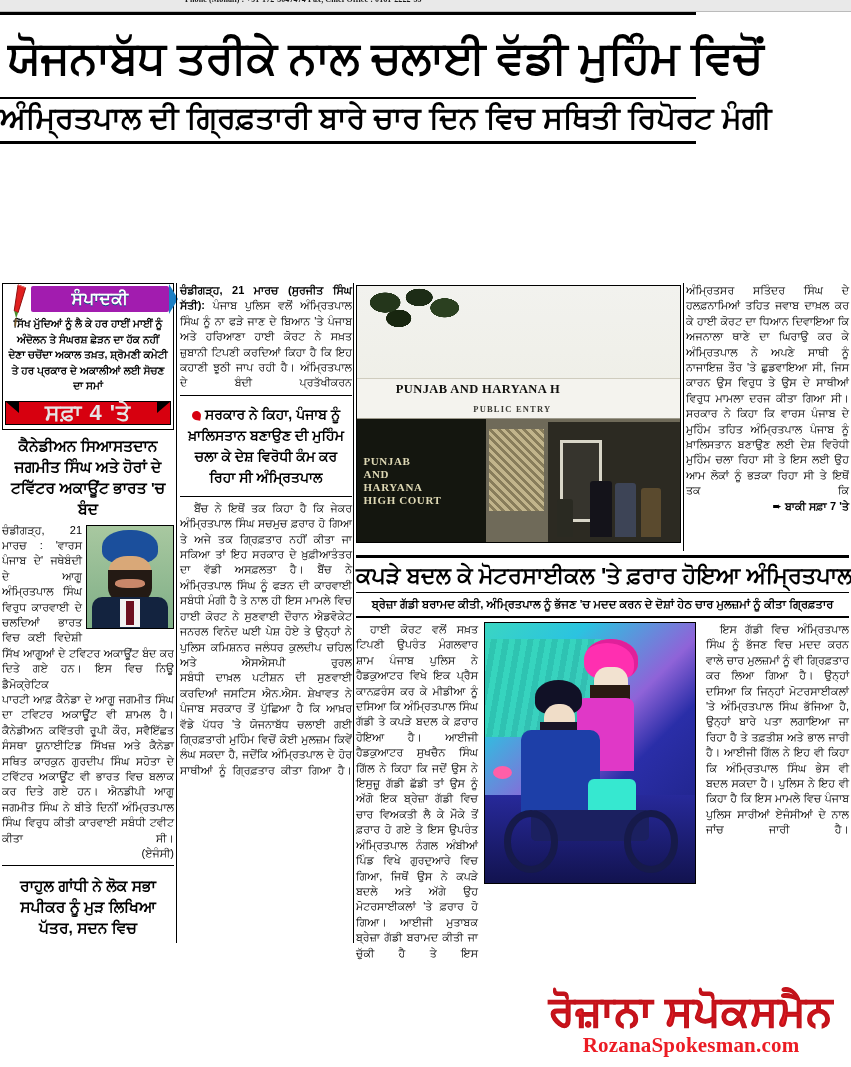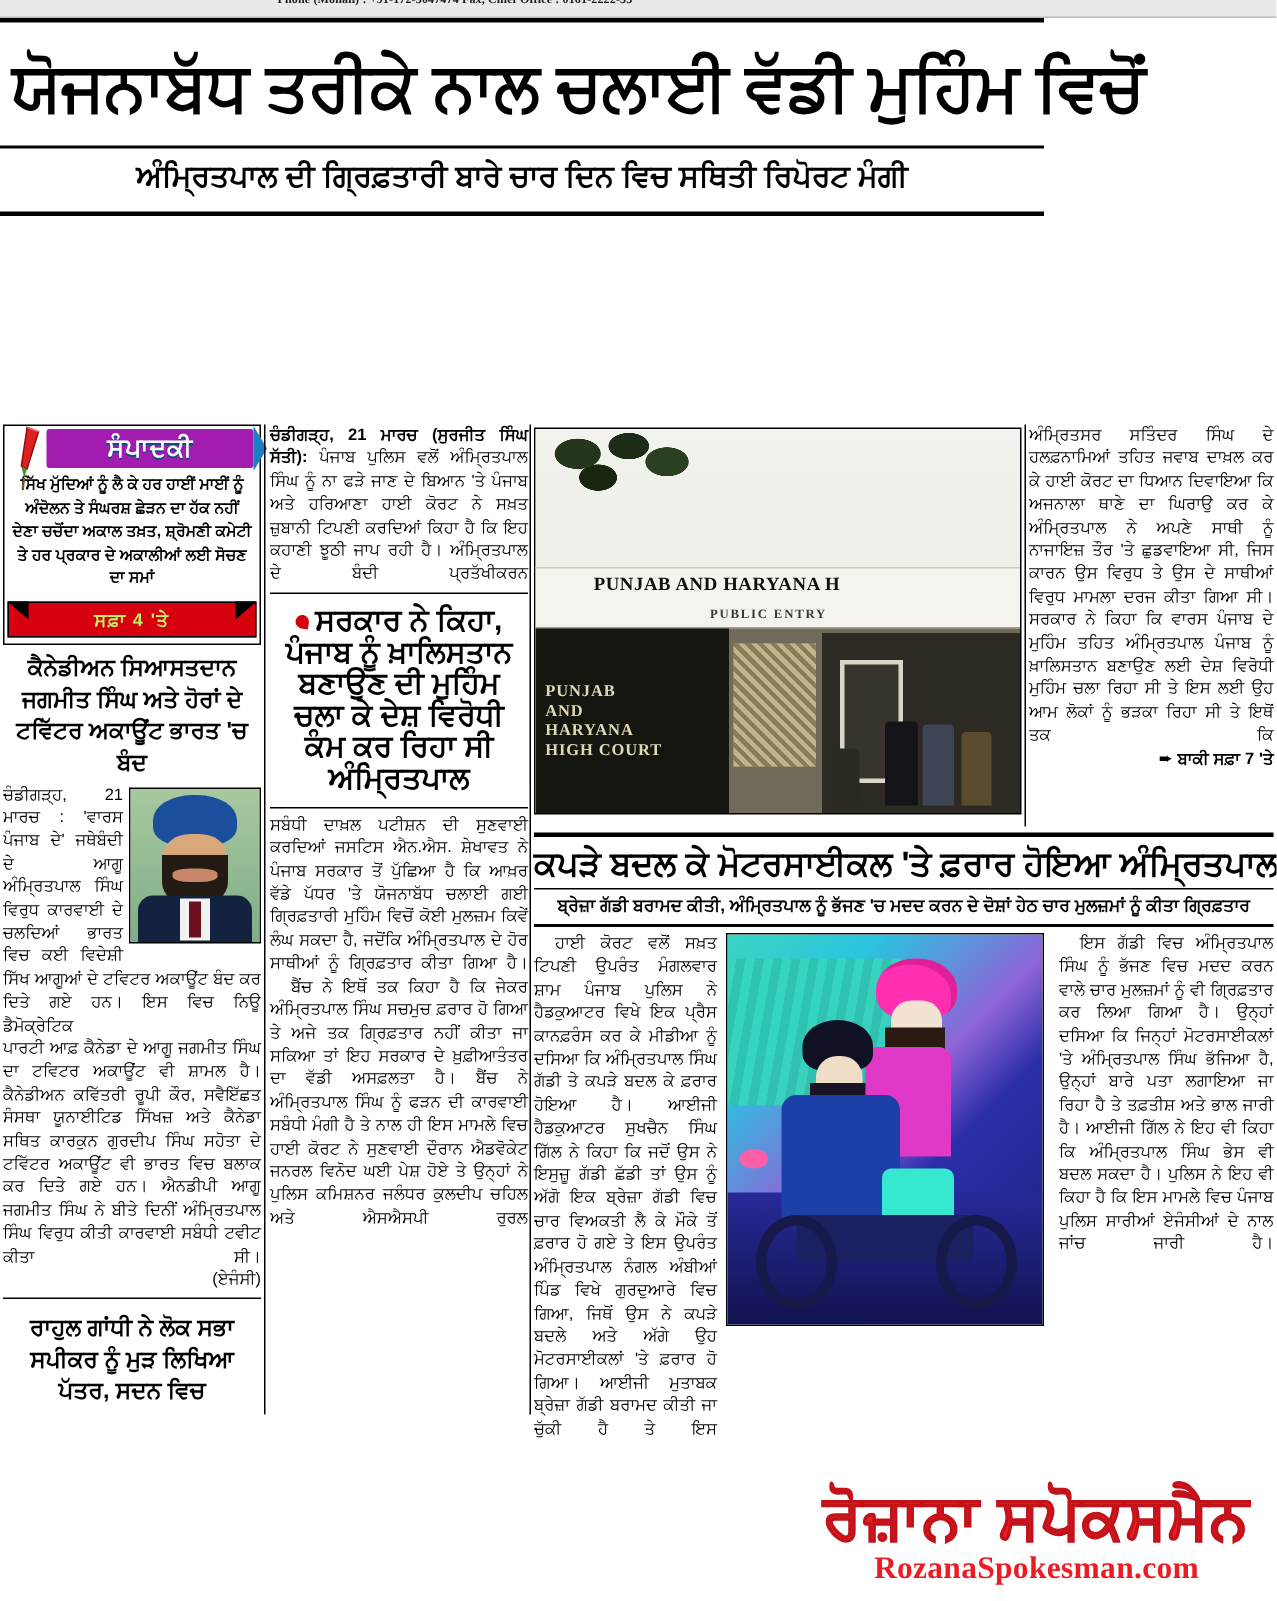--- a/index.html
+++ b/index.html
@@ -38,21 +38,21 @@
     color:#000;
     text-align:center;
     padding:6px 8px 2px 8px;
     white-space:nowrap;
     transform: scaleX(1.0);
   }
   .headline .l2 { display:block; }
   .subhead {
     font-family:"Liberation Sans", sans-serif;
     font-weight:bold;
-    font-size:20px;
+    font-size:30px;
     line-height:34px;
     text-align:center;
     color:#000;
     padding:2px 0 6px 0;
     white-space:nowrap;
   }
 
   
   .body-area { position:absolute; left:0; top:283px; width:851px; height:784px; }
 
@@ -87,21 +87,21 @@
   .edit-text {
     font-size:10.5px; line-height:15.5px; font-weight:bold;
     text-align:center; color:#000; padding:2px 5px 4px 5px;
   }
   .ribbon {
     position:relative; margin:3px 2px 2px 2px; height:24px;
     background:#d7000f; border:1px solid #000;
     display:flex; align-items:center; justify-content:center;
   }
   .ribbon .rtxt {
-    color:#bef264; font-weight:bold; font-size:12px; letter-spacing:1px;
+    color:#e5e5e5; font-weight:bold; font-size:22px; letter-spacing:1px;
   }
   .ribbon:before, .ribbon:after{
     content:""; position:absolute; top:-1px;
     border-top:12px solid #000; border-bottom:12px solid transparent;
   }
   .ribbon:before{ left:-1px; border-left:14px solid transparent; border-right:0; }
   .ribbon:after { right:-1px; border-right:14px solid transparent; border-left:0;}
 
   
   .subtitle-b {
@@ -113,21 +113,21 @@
     text-align:justify; color:#000;
     word-spacing:0.2px; hyphens:none;
   }
   p.body.ind { text-indent:14px; }
   p.body.jst { text-align:justify; text-align-last:justify; }
 
   .hr-sep { height:1px; background:#000; margin:4px 0 4px 0; }
 
   
   .pull {
-    font-size:20px; line-height:21px; font-weight:bold;
+    font-size:14px; line-height:21px; font-weight:bold;
     text-align:center; color:#000; padding:4px 2px 4px 2px;
     position:relative;
   }
   .pull .bullet {
     display:inline-block; width:9px; height:9px; background:#d7000f;
     border-radius:50% 50% 0 50%; transform:rotate(10deg);
     margin-right:4px; vertical-align:middle;
   }
 
   
@@ -284,22 +284,22 @@
     <div class="hr-sep"></div>
 
     <div class="subtitle-b">ਰਾਹੁਲ ਗਾਂਧੀ ਨੇ ਲੋਕ ਸਭਾ ਸਪੀਕਰ ਨੂੰ ਮੁੜ ਲਿਖਿਆ ਪੱਤਰ, ਸਦਨ ਵਿਚ</div>
   </div>
 
   <div class="col" id="c2">
     <p class="body jst"><b>ਚੰਡੀਗੜ੍ਹ, 21 ਮਾਰਚ (ਸੁਰਜੀਤ ਸਿੰਘ ਸੱਤੀ):</b> <span>ਪੰਜਾਬ ਪੁਲਿਸ ਵਲੋਂ ਅੰਮ੍ਰਿਤਪਾਲ ਸਿੰਘ ਨੂੰ ਨਾ ਫੜੇ ਜਾਣ ਦੇ ਬਿਆਨ 'ਤੇ ਪੰਜਾਬ ਅਤੇ ਹਰਿਆਣਾ ਹਾਈ ਕੋਰਟ ਨੇ ਸਖ਼ਤ ਜ਼ੁਬਾਨੀ ਟਿਪਣੀ ਕਰਦਿਆਂ ਕਿਹਾ ਹੈ ਕਿ ਇਹ ਕਹਾਣੀ ਝੂਠੀ ਜਾਪ ਰਹੀ ਹੈ। ਅੰਮ੍ਰਿਤਪਾਲ ਦੇ ਬੰਦੀ ਪ੍ਰਤੱਖੀਕਰਨ</span></p>
     <div class="hr-sep"></div>
     <div class="pull"><span class="bullet"></span><span>ਸਰਕਾਰ ਨੇ ਕਿਹਾ, ਪੰਜਾਬ ਨੂੰ ਖ਼ਾਲਿਸਤਾਨ ਬਣਾਉਣ ਦੀ ਮੁਹਿੰਮ ਚਲਾ ਕੇ ਦੇਸ਼ ਵਿਰੋਧੀ ਕੰਮ ਕਰ ਰਿਹਾ ਸੀ ਅੰਮ੍ਰਿਤਪਾਲ</span></div>
     <div class="hr-sep"></div>
+    <p class="body jst ind">ਬੈਂਚ ਨੇ ਇਥੋਂ ਤਕ ਕਿਹਾ ਹੈ ਕਿ ਜੇਕਰ ਅੰਮ੍ਰਿਤਪਾਲ ਸਿੰਘ ਸਚਮੁਚ ਫ਼ਰਾਰ ਹੋ ਗਿਆ ਤੇ ਅਜੇ ਤਕ ਗ੍ਰਿਫ਼ਤਾਰ ਨਹੀਂ ਕੀਤਾ ਜਾ ਸਕਿਆ ਤਾਂ ਇਹ ਸਰਕਾਰ ਦੇ ਖ਼ੁਫ਼ੀਆਤੰਤਰ ਦਾ ਵੱਡੀ ਅਸਫ਼ਲਤਾ ਹੈ। ਬੈਂਚ ਨੇ ਅੰਮ੍ਰਿਤਪਾਲ ਸਿੰਘ ਨੂੰ ਫੜਨ ਦੀ ਕਾਰਵਾਈ ਸਬੰਧੀ ਮੰਗੀ ਹੈ ਤੇ ਨਾਲ ਹੀ ਇਸ ਮਾਮਲੇ ਵਿਚ ਹਾਈ ਕੋਰਟ ਨੇ ਸੁਣਵਾਈ ਦੌਰਾਨ ਐਡਵੋਕੇਟ ਜਨਰਲ ਵਿਨੋਦ ਘਈ ਪੇਸ਼ ਹੋਏ ਤੇ ਉਨ੍ਹਾਂ ਨੇ ਪੁਲਿਸ ਕਮਿਸ਼ਨਰ ਜਲੰਧਰ ਕੁਲਦੀਪ ਚਹਿਲ ਅਤੇ ਐਸਐਸਪੀ ਰੁਰਲ</p>
     <p class="body jst">ਸਬੰਧੀ ਦਾਖ਼ਲ ਪਟੀਸ਼ਨ ਦੀ ਸੁਣਵਾਈ ਕਰਦਿਆਂ ਜਸਟਿਸ ਐਨ.ਐਸ. ਸ਼ੇਖਾਵਤ ਨੇ ਪੰਜਾਬ ਸਰਕਾਰ ਤੋਂ ਪੁੱਛਿਆ ਹੈ ਕਿ ਆਖ਼ਰ ਵੱਡੇ ਪੱਧਰ 'ਤੇ ਯੋਜਨਾਬੱਧ ਚਲਾਈ ਗਈ ਗ੍ਰਿਫ਼ਤਾਰੀ ਮੁਹਿੰਮ ਵਿਚੋਂ ਕੋਈ ਮੁਲਜ਼ਮ ਕਿਵੇਂ ਲੰਘ ਸਕਦਾ ਹੈ, ਜਦੋਂਕਿ ਅੰਮ੍ਰਿਤਪਾਲ ਦੇ ਹੋਰ ਸਾਥੀਆਂ ਨੂੰ ਗ੍ਰਿਫ਼ਤਾਰ ਕੀਤਾ ਗਿਆ ਹੈ।</p>
-    <p class="body jst ind">ਬੈਂਚ ਨੇ ਇਥੋਂ ਤਕ ਕਿਹਾ ਹੈ ਕਿ ਜੇਕਰ ਅੰਮ੍ਰਿਤਪਾਲ ਸਿੰਘ ਸਚਮੁਚ ਫ਼ਰਾਰ ਹੋ ਗਿਆ ਤੇ ਅਜੇ ਤਕ ਗ੍ਰਿਫ਼ਤਾਰ ਨਹੀਂ ਕੀਤਾ ਜਾ ਸਕਿਆ ਤਾਂ ਇਹ ਸਰਕਾਰ ਦੇ ਖ਼ੁਫ਼ੀਆਤੰਤਰ ਦਾ ਵੱਡੀ ਅਸਫ਼ਲਤਾ ਹੈ। ਬੈਂਚ ਨੇ ਅੰਮ੍ਰਿਤਪਾਲ ਸਿੰਘ ਨੂੰ ਫੜਨ ਦੀ ਕਾਰਵਾਈ ਸਬੰਧੀ ਮੰਗੀ ਹੈ ਤੇ ਨਾਲ ਹੀ ਇਸ ਮਾਮਲੇ ਵਿਚ ਹਾਈ ਕੋਰਟ ਨੇ ਸੁਣਵਾਈ ਦੌਰਾਨ ਐਡਵੋਕੇਟ ਜਨਰਲ ਵਿਨੋਦ ਘਈ ਪੇਸ਼ ਹੋਏ ਤੇ ਉਨ੍ਹਾਂ ਨੇ ਪੁਲਿਸ ਕਮਿਸ਼ਨਰ ਜਲੰਧਰ ਕੁਲਦੀਪ ਚਹਿਲ ਅਤੇ ਐਸਐਸਪੀ ਰੁਰਲ</p>
   </div>
 
   <div class="photo" id="hcphoto">
     <div class="hc-sky"></div>
     <div class="hc-tree"></div>
     <div class="hc-band"></div>
     <div class="hc-sign">PUNJAB AND HARYANA H</div>
     <div class="hc-sign2">PUBLIC ENTRY</div>
     <div class="hc-lower"></div>
     <div class="hc-dark"></div>

